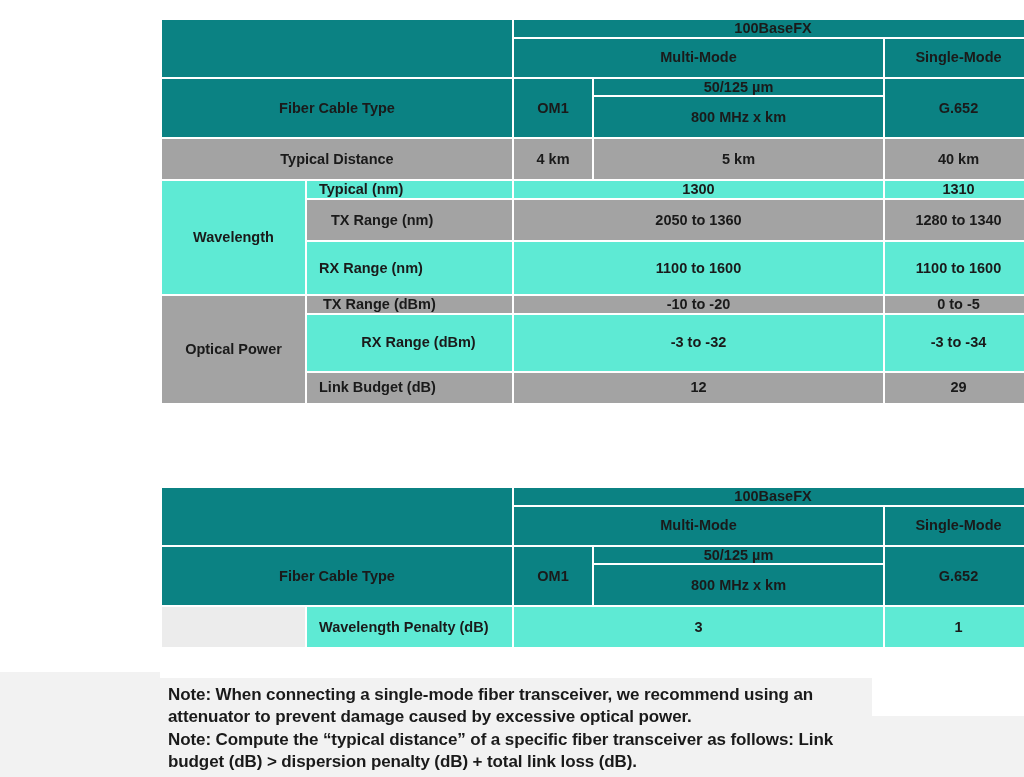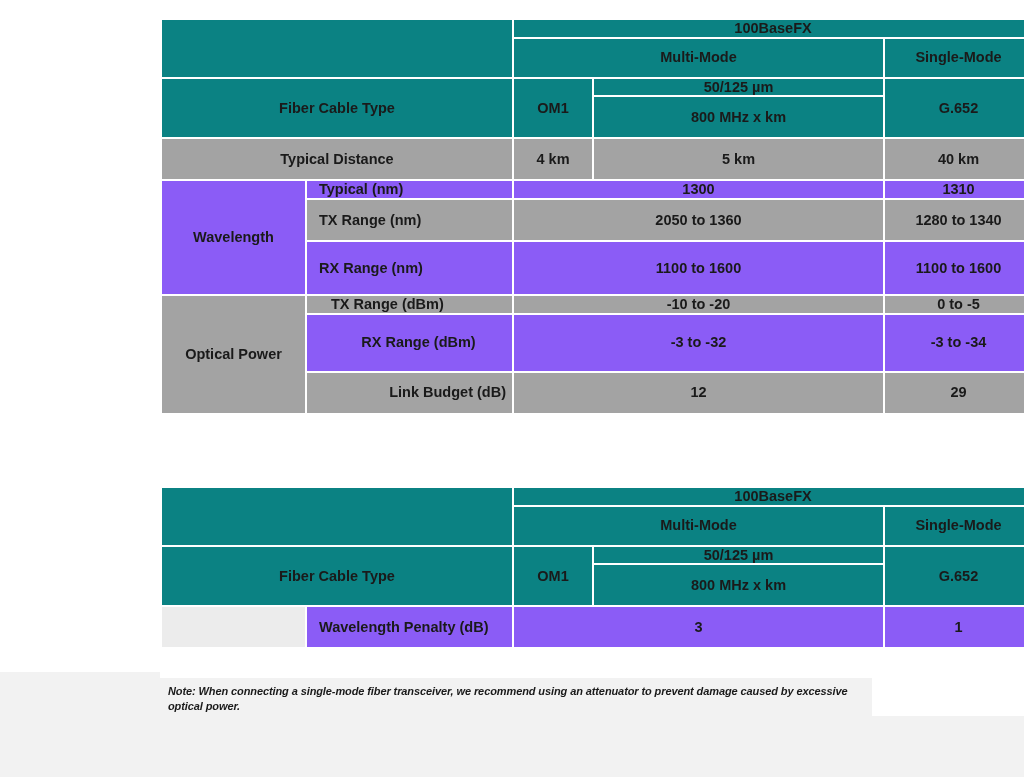--- a/index.html
+++ b/index.html
@@ -63,45 +63,44 @@
     font-weight: bold;
     color: #1a1a1a;
     line-height: 1.15;
   }
 
   td.teal {
     background: #0b8283;
     color: #ffffff;
   }
   td.gray-light { background: #a3a3a3; }
-  td.gray-dark  { background: #8b5cf6; }
+  td.gray-dark  { background: #5eead4; }
   td.gray-mid   { background: #ececec; }
 
   
   #table1 { top: 2px; width: 860px; }
   #table2 { top: 470px; width: 860px; }
 
   .notes {
     position: absolute;
     left: 160px;
     top: 678px;
     width: 712px;
     height: 99px;
     background: #f2f2f2;
     padding: 6px 6px 0 8px;
     box-sizing: border-box;
   }
   .notes p {
     margin: 0;
-    font-size: 11px;
+    font-size: 17px;
     font-weight: bold;
     color: #1a1a1a;
     line-height: 1.32;
     letter-spacing: -0.1px;
-    font-style: italic;
   }
 </style>
 </head>
 <body>
 
 <div id="page">
 
   <div class="bg-band"></div>
   <div class="bg-band-left"></div>
 
@@ -145,43 +144,43 @@
           <td class="gray-light">40 km</td>
         </tr>
 
         <tr>
           <td class="gray-dark" rowspan="3" style="height:40px">Wavelength</td>
           <td class="gray-dark" style="text-align:left;padding-left:12px">Typical (nm)</td>
           <td class="gray-dark" colspan="3">1300</td>
           <td class="gray-dark">1310</td>
         </tr>
         <tr>
-          <td class="gray-light" style="height:40px;text-align:left;padding-left:12px">TX Range (nm)</td>
+          <td class="gray-light" style="height:40px;text-align:left;padding-left:24px">TX Range (nm)</td>
           <td class="gray-light" colspan="3">2050 to 1360</td>
           <td class="gray-light">1280 to 1340</td>
         </tr>
         <tr>
           <td class="gray-dark" style="height:52px;text-align:left;padding-left:12px">RX Range (nm)</td>
           <td class="gray-dark" colspan="3">1100 to 1600</td>
           <td class="gray-dark">1100 to 1600</td>
         </tr>
 
         <tr>
           <td class="gray-light" rowspan="3" style="height:40px">Optical Power</td>
-          <td class="gray-light" style="text-align:left;padding-left:24px">TX Range (dBm)</td>
+          <td class="gray-light" style="text-align:left;padding-left:16px">TX Range (dBm)</td>
           <td class="gray-light" colspan="3">-10 to -20</td>
           <td class="gray-light">0 to -5</td>
         </tr>
         <tr>
           <td class="gray-dark" style="height:56px;text-align:center;padding-left:24px">RX Range (dBm)</td>
           <td class="gray-dark" colspan="3">-3 to -32</td>
           <td class="gray-dark">-3 to -34</td>
         </tr>
         <tr>
-          <td class="gray-light" style="height:40px;text-align:right;padding-left:12px">Link Budget (dB)</td>
+          <td class="gray-light" style="height:30px;text-align:left;padding-left:12px">Link Budget (dB)</td>
           <td class="gray-light" colspan="3">12</td>
           <td class="gray-light">29</td>
         </tr>
       </tbody>
     </table>
 
     <table class="tbl" id="table2">
       <colgroup>
         <col style="width:143px">
         <col style="width:205px">
@@ -216,15 +215,16 @@
           <td class="gray-dark" colspan="3">3</td>
           <td class="gray-dark">1</td>
         </tr>
       </tbody>
     </table>
 
   </div>
 
   <div class="notes">
     <p>Note: When connecting a single-mode fiber transceiver, we recommend using an attenuator to prevent damage caused by excessive optical power.</p>
+    <p>Note: Compute the “typical distance” of a specific fiber transceiver as follows: Link budget (dB) &gt; dispersion penalty (dB) + total link loss (dB).</p>
   </div>
 
 </div>
 
 </body></html>

